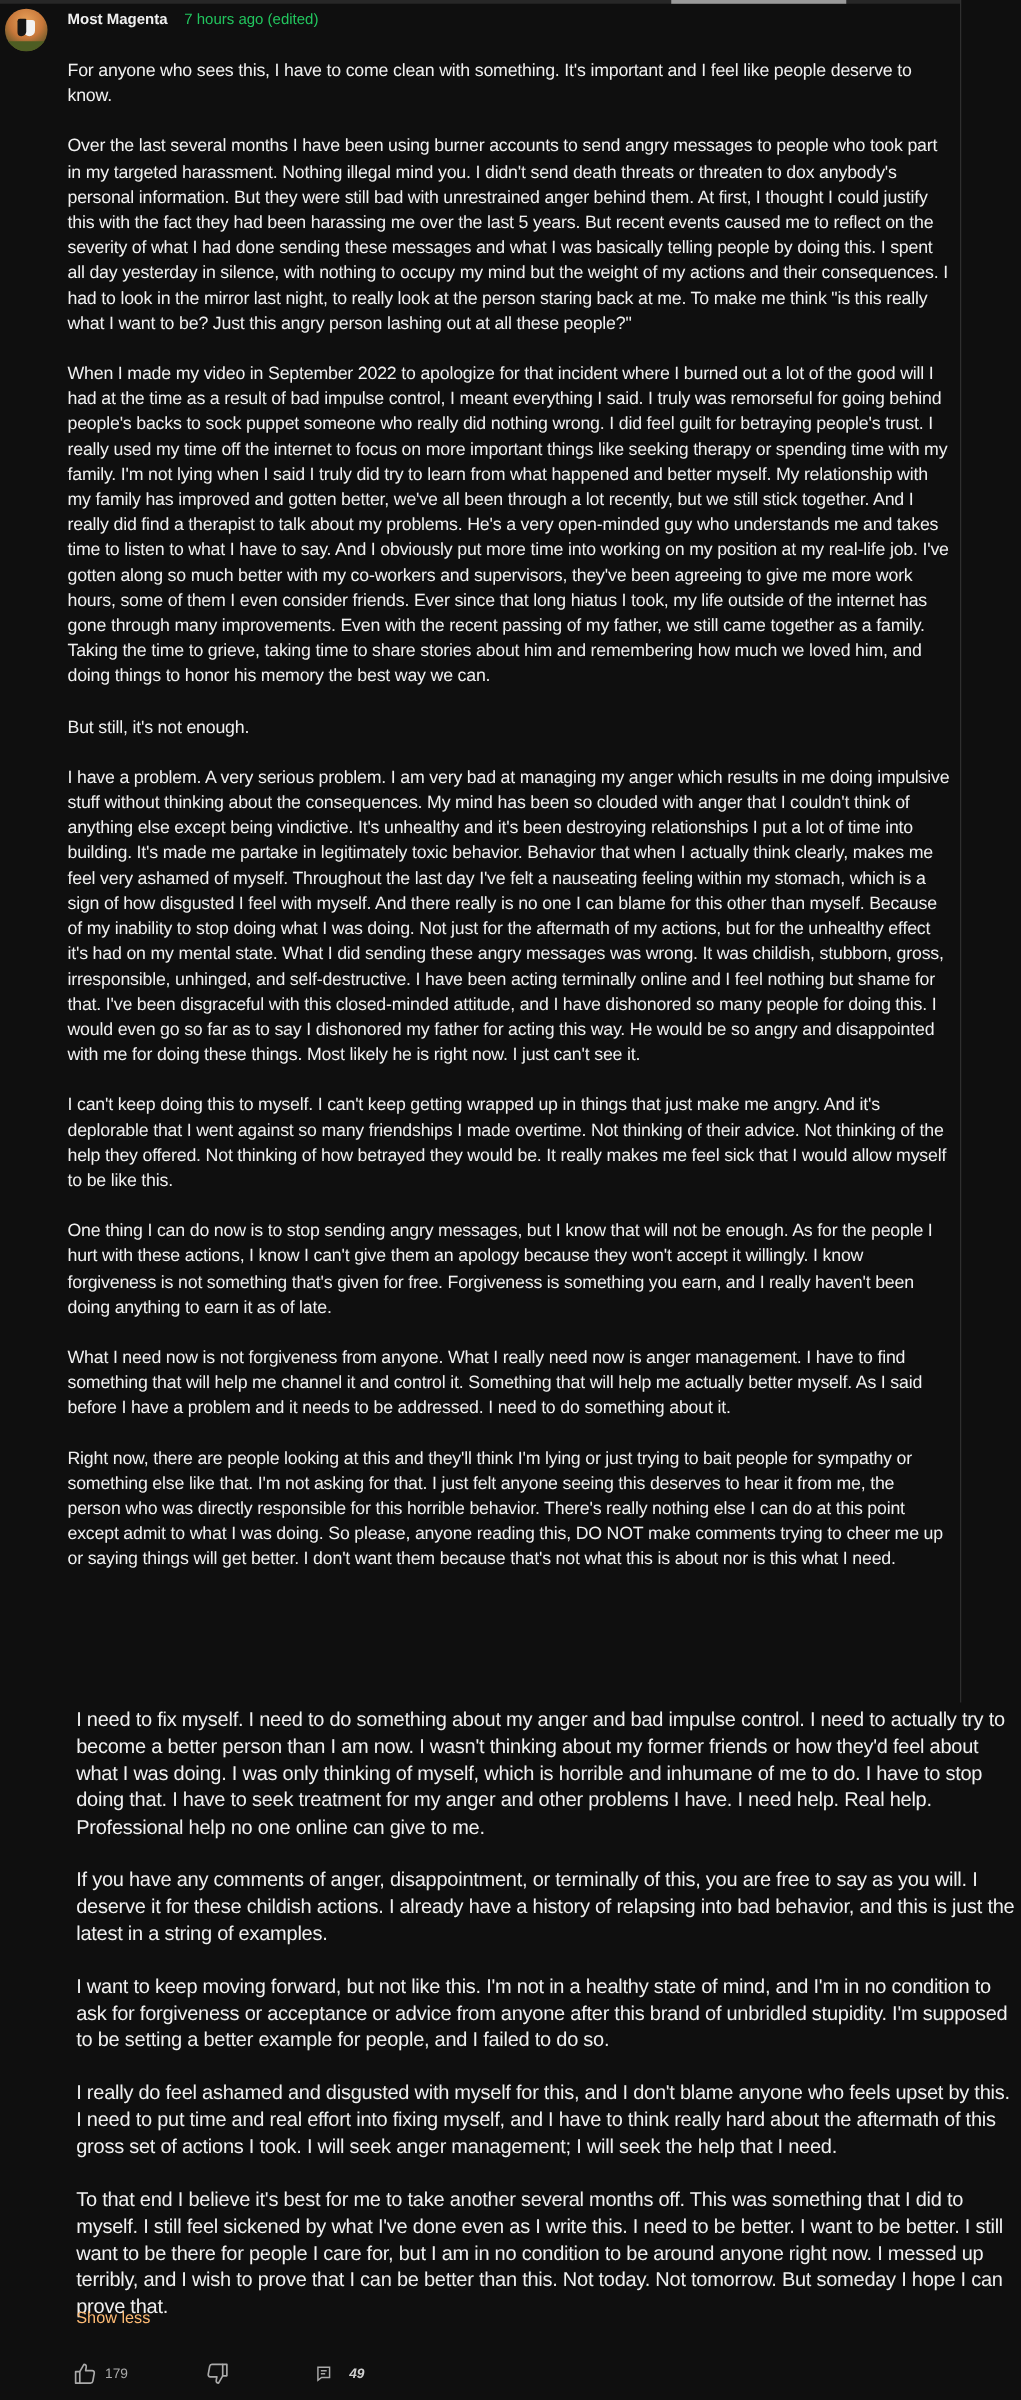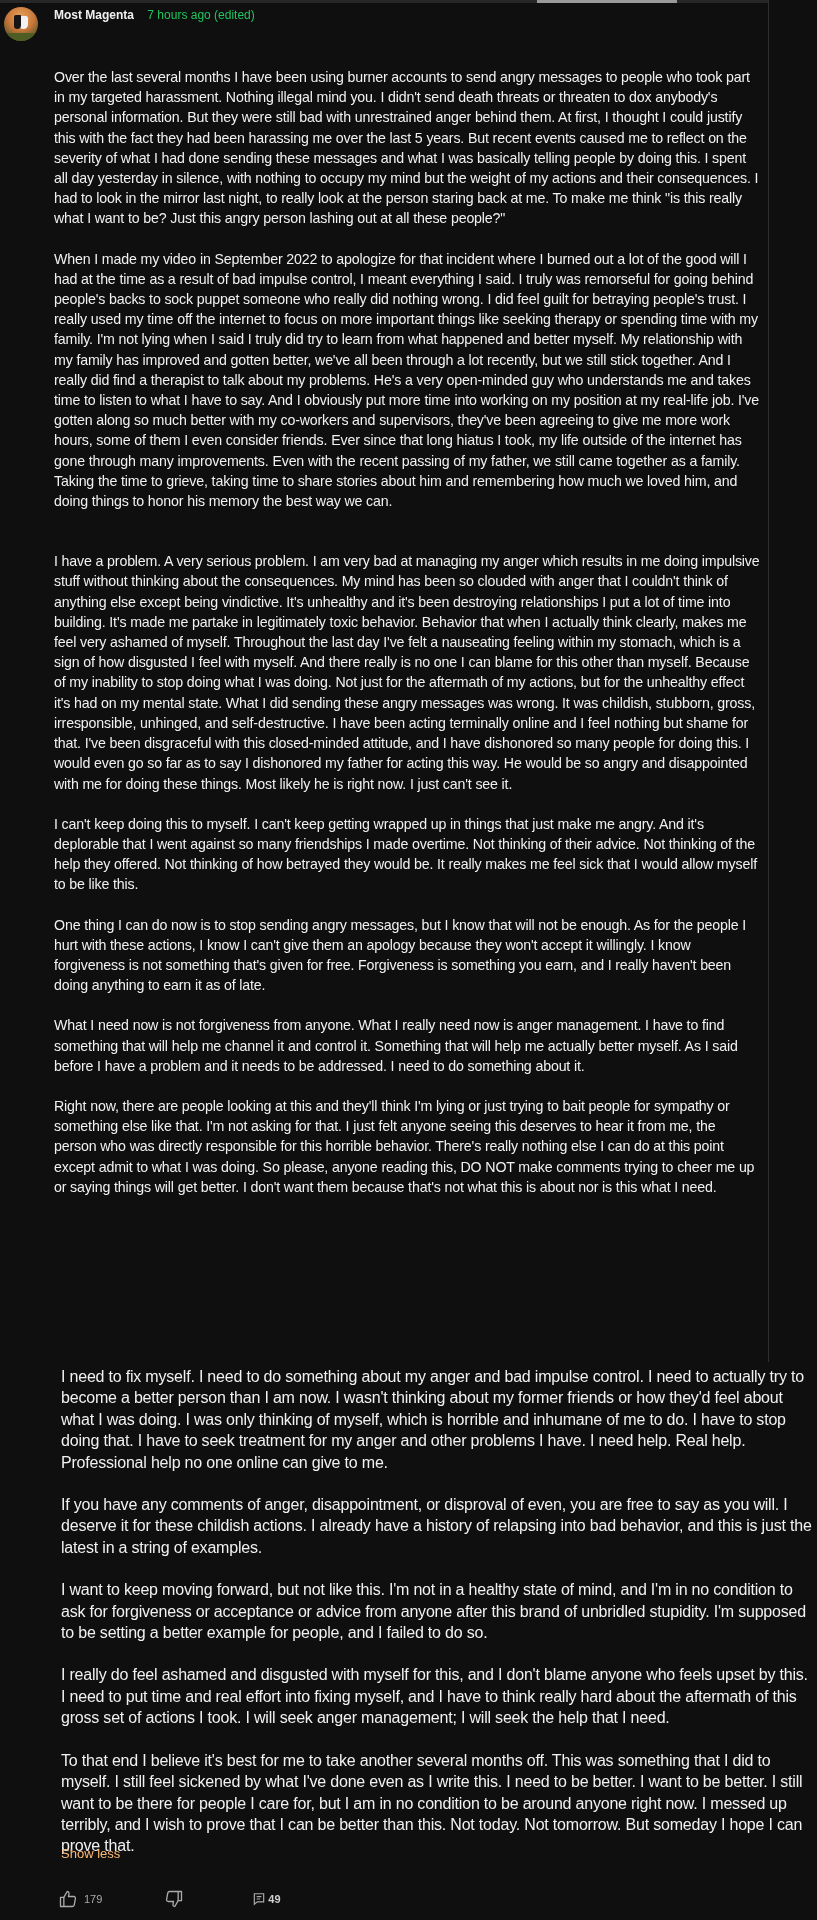--- a/index.html
+++ b/index.html
@@ -111,21 +111,21 @@
       color: #aaaaaa;
       gap: 48px;
     }
     .tb-btn {
       display: flex; align-items: center;
       cursor: pointer;
     }
     .tb-btn svg { display: block; }
     .like-count { margin-left: 6px; margin-right: 14px; }
     .reply-btn { margin-left: 20px; }
-    .reply-count { margin-left: 2px; font-weight: bold; color: #d0d0d0; }
+    .reply-count { margin-left: 13px; font-weight: bold; color: #d0d0d0; font-style: italic; }
   </style>
 </head>
 <body>
 
 <div class="top-track"></div>
 <div class="top-thumb"></div>
 <div class="vdivider"></div>
 
 <div class="avatar">
   <div class="ground"></div>
@@ -133,41 +133,43 @@
   <div class="mask-b"></div>
 </div>
 
 <div class="header">
   <span class="author">Most Magenta</span>
   <span class="meta">7 hours ago (edited)</span>
 </div>
 
 <div class="comment-body">
   <div class="gap"></div>
+  <p>For anyone who sees this, I have to come clean with something. It's important and I feel like people deserve to know.</p>
   <div class="gap"></div>
   <p>Over the last several months I have been using burner accounts to send angry messages to people who took part in my targeted harassment. Nothing illegal mind you. I didn't send death threats or threaten to dox anybody's personal information. But they were still bad with unrestrained anger behind them. At first, I thought I could justify this with the fact they had been harassing me over the last 5 years. But recent events caused me to reflect on the severity of what I had done sending these messages and what I was basically telling people by doing this. I spent all day yesterday in silence, with nothing to occupy my mind but the weight of my actions and their consequences. I had to look in the mirror last night, to really look at the person staring back at me. To make me think "is this really what I want to be? Just this angry person lashing out at all these people?"</p>
   <div class="gap"></div>
   <p>When I made my video in September 2022 to apologize for that incident where I burned out a lot of the good will I had at the time as a result of bad impulse control, I meant everything I said. I truly was remorseful for going behind people's backs to sock puppet someone who really did nothing wrong. I did feel guilt for betraying people's trust. I really used my time off the internet to focus on more important things like seeking therapy or spending time with my family. I'm not lying when I said I truly did try to learn from what happened and better myself. My relationship with my family has improved and gotten better, we've all been through a lot recently, but we still stick together. And I really did find a therapist to talk about my problems. He's a very open-minded guy who understands me and takes time to listen to what I have to say. And I obviously put more time into working on my position at my real-life job. I've gotten along so much better with my co-workers and supervisors, they've been agreeing to give me more work hours, some of them I even consider friends. Ever since that long hiatus I took, my life outside of the internet has gone through many improvements. Even with the recent passing of my father, we still came together as a family. Taking the time to grieve, taking time to share stories about him and remembering how much we loved him, and doing things to honor his memory the best way we can.</p>
   <div class="gap"></div>
+  <p>But still, it's not enough.</p>
   <div class="gap"></div>
   <p>I have a problem. A very serious problem. I am very bad at managing my anger which results in me doing impulsive stuff without thinking about the consequences. My mind has been so clouded with anger that I couldn't think of anything else except being vindictive. It's unhealthy and it's been destroying relationships I put a lot of time into building. It's made me partake in legitimately toxic behavior. Behavior that when I actually think clearly, makes me feel very ashamed of myself. Throughout the last day I've felt a nauseating feeling within my stomach, which is a sign of how disgusted I feel with myself. And there really is no one I can blame for this other than myself. Because of my inability to stop doing what I was doing. Not just for the aftermath of my actions, but for the unhealthy effect it's had on my mental state. What I did sending these angry messages was wrong. It was childish, stubborn, gross, irresponsible, unhinged, and self-destructive. I have been acting terminally online and I feel nothing but shame for that. I've been disgraceful with this closed-minded attitude, and I have dishonored so many people for doing this. I would even go so far as to say I dishonored my father for acting this way. He would be so angry and disappointed with me for doing these things. Most likely he is right now. I just can't see it.</p>
   <div class="gap"></div>
   <p>I can't keep doing this to myself. I can't keep getting wrapped up in things that just make me angry. And it's deplorable that I went against so many friendships I made overtime. Not thinking of their advice. Not thinking of the help they offered. Not thinking of how betrayed they would be. It really makes me feel sick that I would allow myself to be like this.</p>
   <div class="gap"></div>
   <p>One thing I can do now is to stop sending angry messages, but I know that will not be enough. As for the people I hurt with these actions, I know I can't give them an apology because they won't accept it willingly. I know forgiveness is not something that's given for free. Forgiveness is something you earn, and I really haven't been doing anything to earn it as of late.</p>
   <div class="gap"></div>
   <p>What I need now is not forgiveness from anyone. What I really need now is anger management. I have to find something that will help me channel it and control it. Something that will help me actually better myself. As I said before I have a problem and it needs to be addressed. I need to do something about it.</p>
   <div class="gap"></div>
   <p>Right now, there are people looking at this and they'll think I'm lying or just trying to bait people for sympathy or something else like that. I'm not asking for that. I just felt anyone seeing this deserves to hear it from me, the person who was directly responsible for this horrible behavior. There's really nothing else I can do at this point except admit to what I was doing. So please, anyone reading this, DO NOT make comments trying to cheer me up or saying things will get better. I don't want them because that's not what this is about nor is this what I need.</p>
 </div>
 
 <div class="comment-body-2">
   <p>I need to fix myself. I need to do something about my anger and bad impulse control. I need to actually try to become a better person than I am now. I wasn't thinking about my former friends or how they'd feel about what I was doing. I was only thinking of myself, which is horrible and inhumane of me to do. I have to stop doing that. I have to seek treatment for my anger and other problems I have. I need help. Real help. Professional help no one online can give to me.</p>
   <div class="gap"></div>
-  <p>If you have any comments of anger, disappointment, or disproval of even, you are free to say as you will. I deserve it for these childish actions. I already have a history of relapsing into bad behavior, and this is just the latest in a string of examples.</p>
+  <p>If you have any comments of anger, disappointment, or terminally of this, you are free to say as you will. I deserve it for these childish actions. I already have a history of relapsing into bad behavior, and this is just the latest in a string of examples.</p>
   <div class="gap"></div>
   <p>I want to keep moving forward, but not like this. I'm not in a healthy state of mind, and I'm in no condition to ask for forgiveness or acceptance or advice from anyone after this brand of unbridled stupidity. I'm supposed to be setting a better example for people, and I failed to do so.</p>
   <div class="gap"></div>
   <p>I really do feel ashamed and disgusted with myself for this, and I don't blame anyone who feels upset by this. I need to put time and real effort into fixing myself, and I have to think really hard about the aftermath of this gross set of actions I took. I will seek anger management; I will seek the help that I need.</p>
   <div class="gap"></div>
   <p>To that end I believe it's best for me to take another several months off. This was something that I did to myself. I still feel sickened by what I've done even as I write this. I need to be better. I want to be better. I still want to be there for people I care for, but I am in no condition to be around anyone right now. I messed up terribly, and I wish to prove that I can be better than this. Not today. Not tomorrow. But someday I hope I can prove that.</p>
 </div>
 
 <div class="show-less">Show less</div>
 

